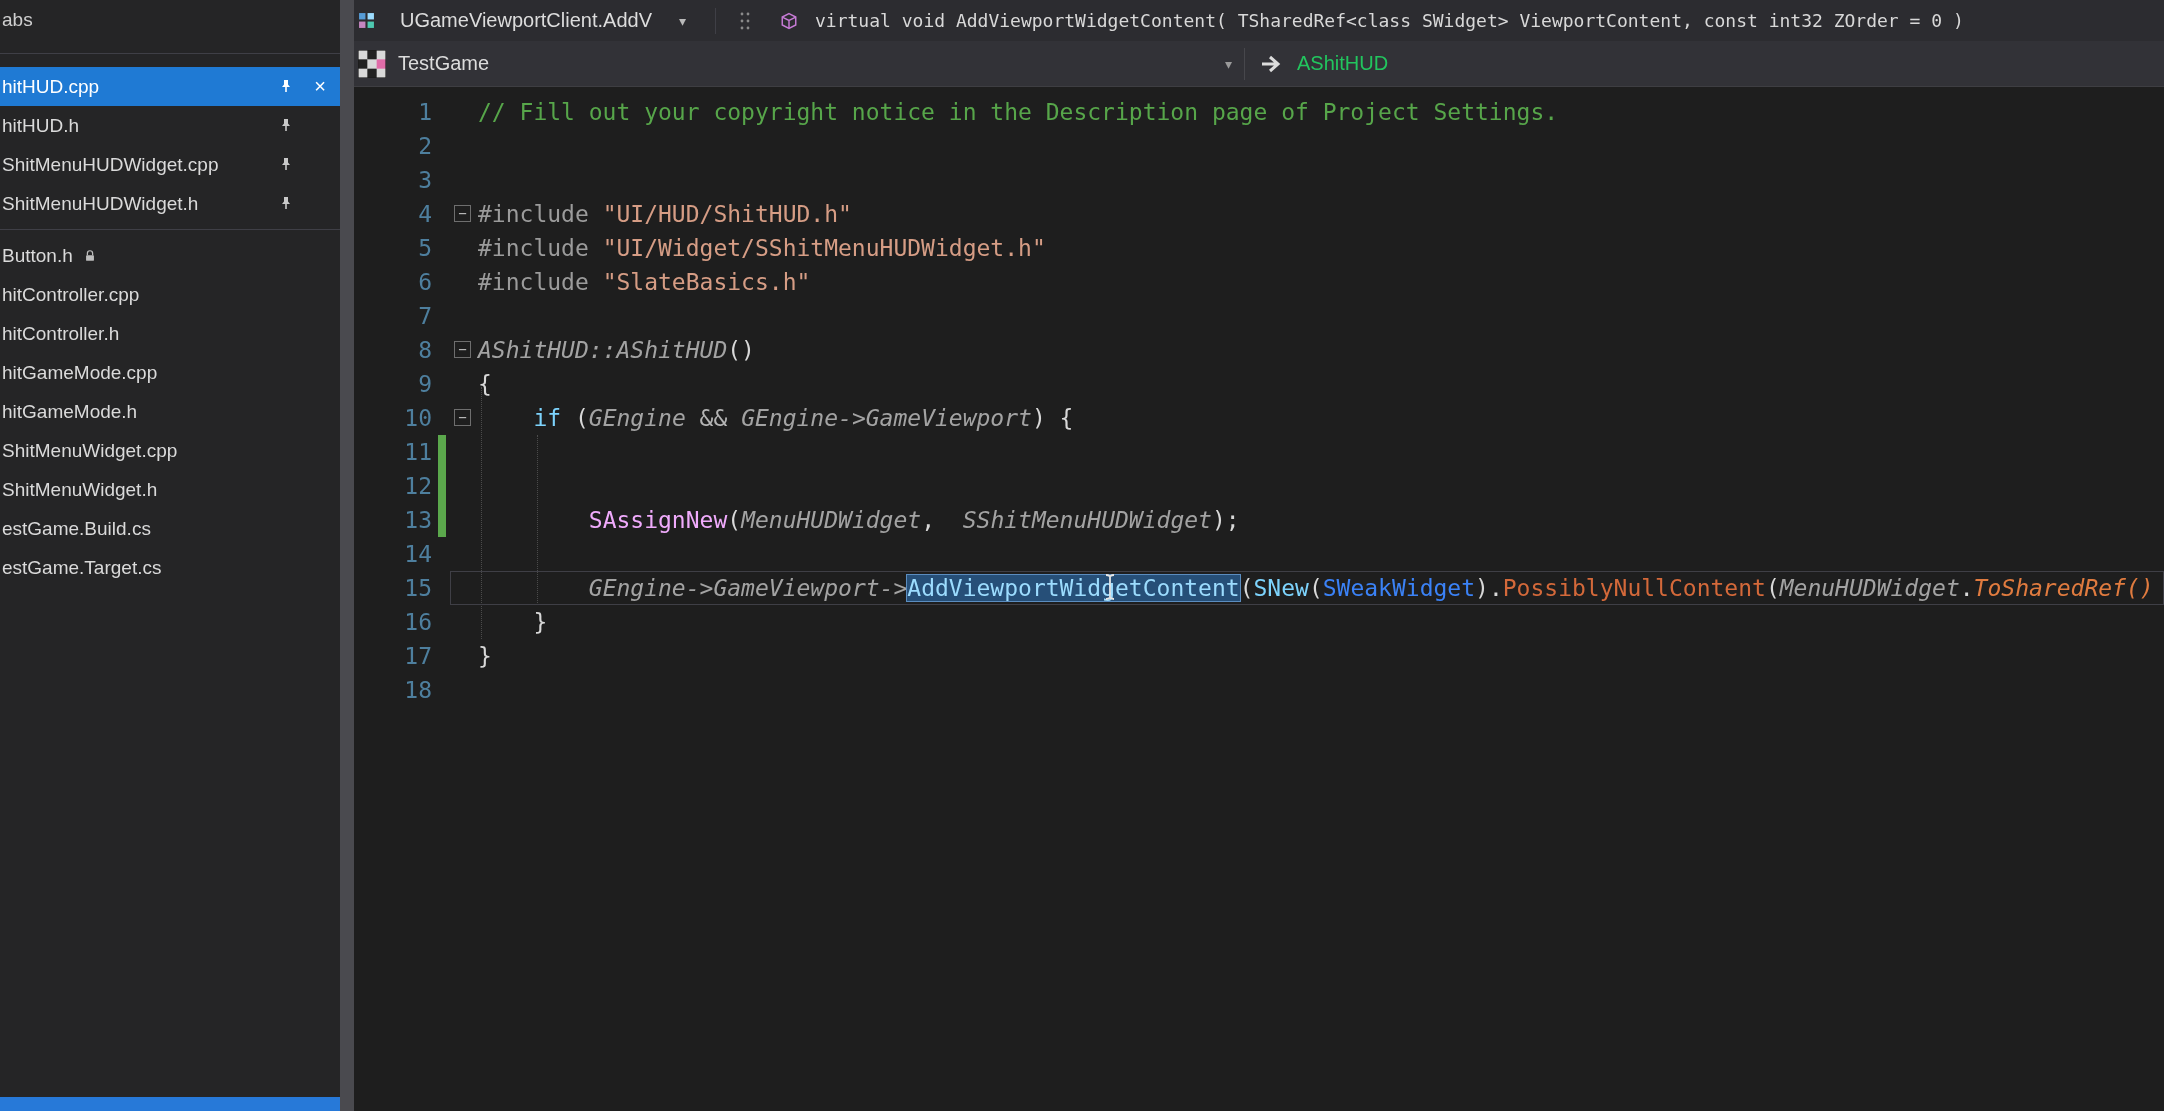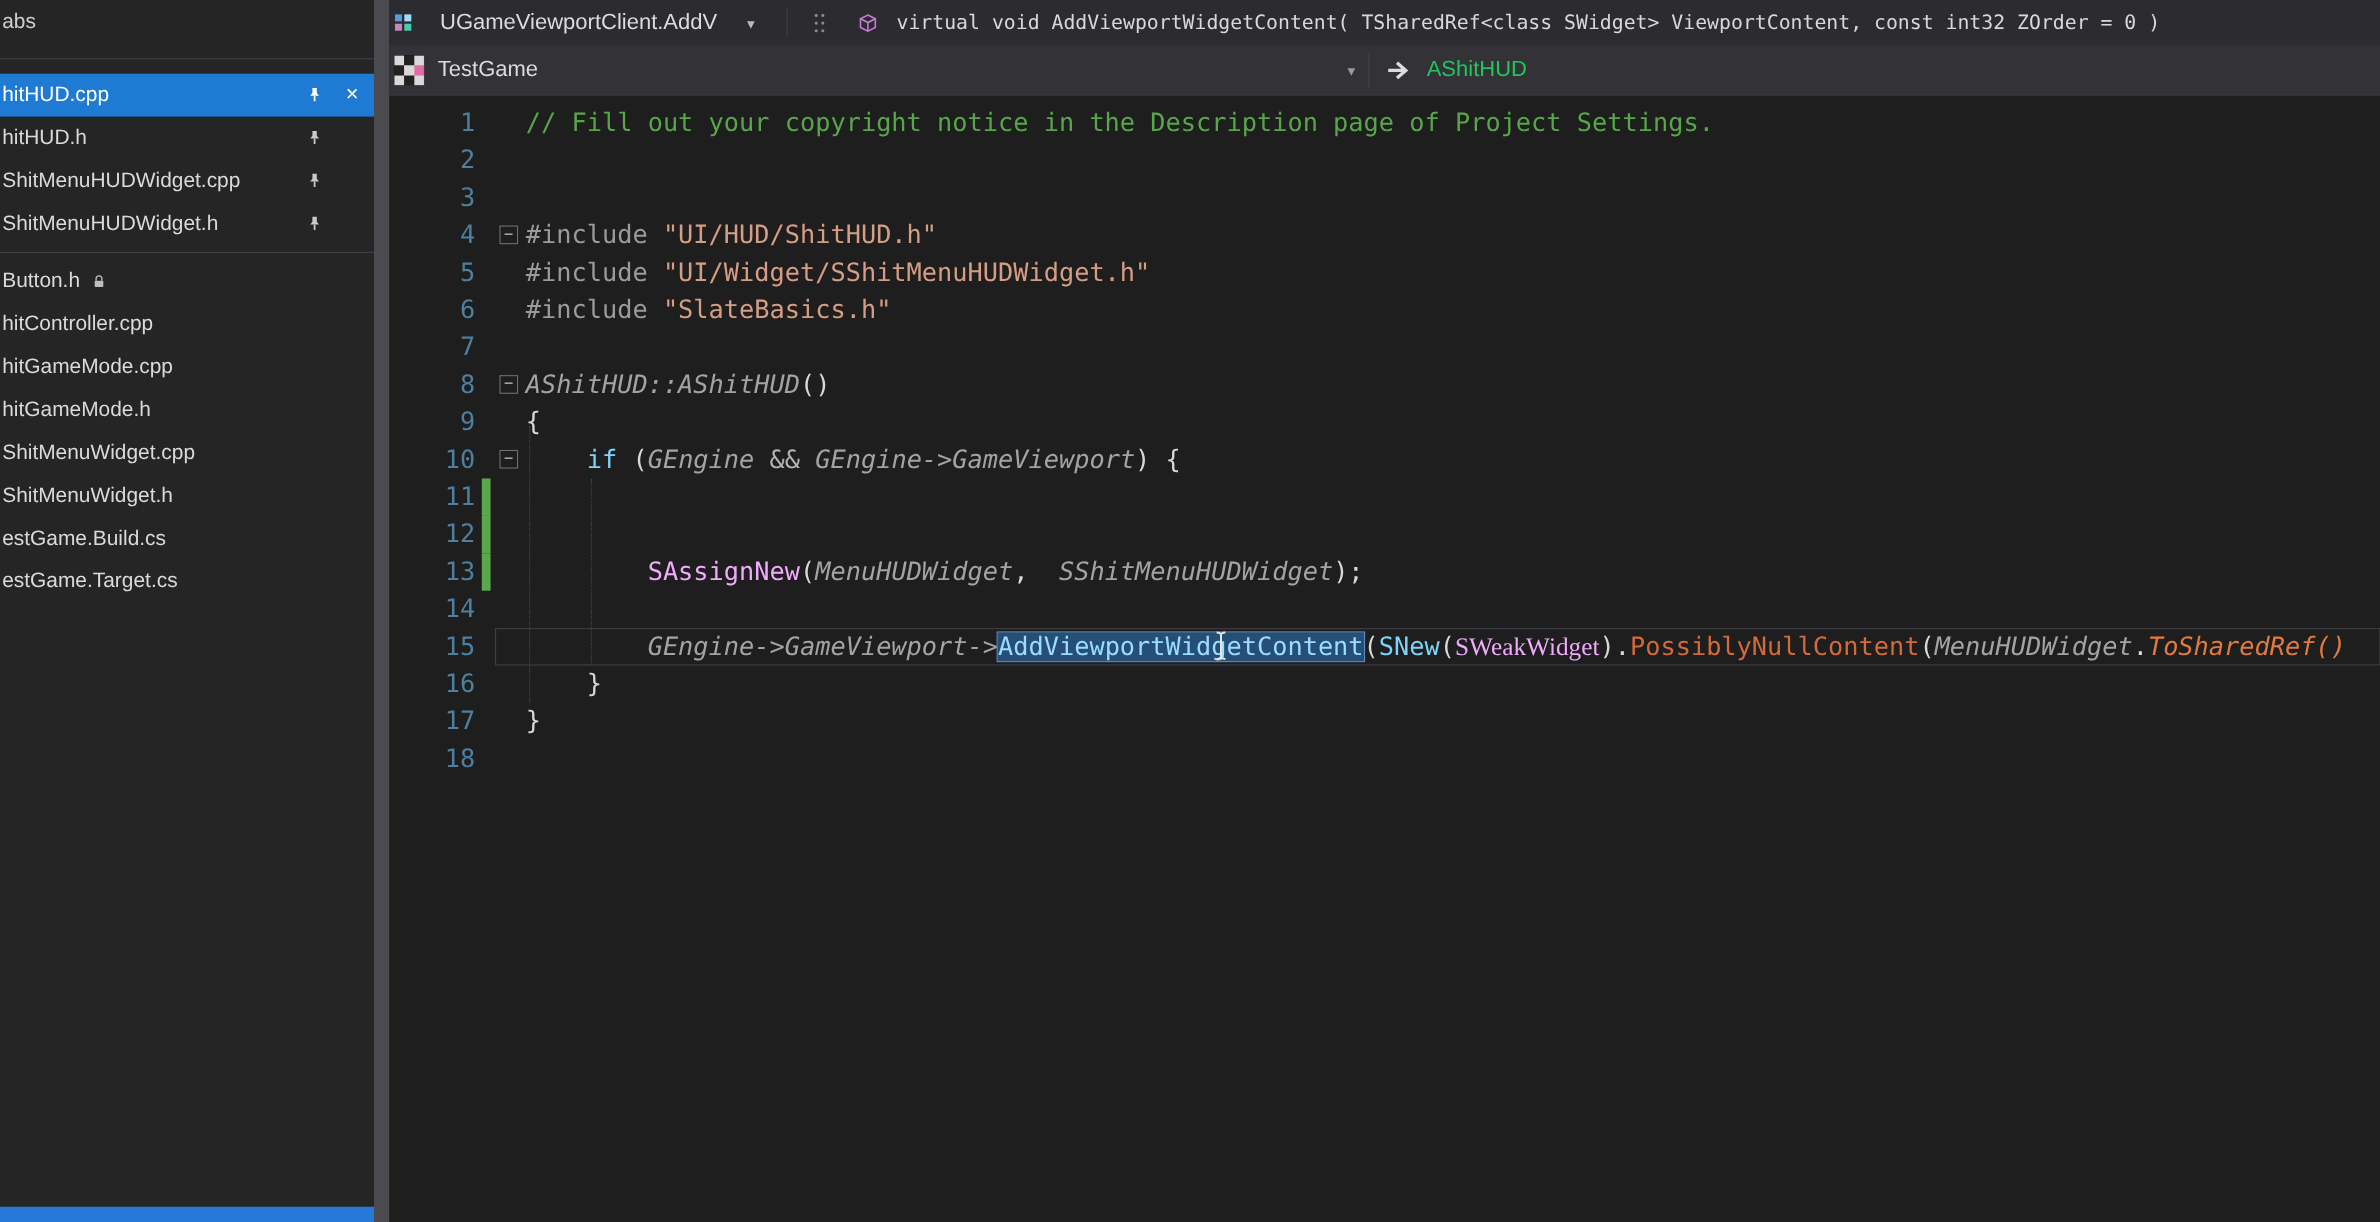--- a/index.html
+++ b/index.html
@@ -65,21 +65,21 @@
     border:1px solid #3F3F46;pointer-events:none;}
 
   .tk-cm{color:#57A64A;}
   .tk-pp{color:#9B9B9B;}
   .tk-st{color:#D69D85;}
   .tk-kw{color:#7dd3fc;}
   .tk-ty{color:#a3a3a3;font-style:italic;}
   .tk-op{color:#B4B4B4;}
   .tk-pl{color:#D8D8D8;}
   .tk-mc{color:#f0abfc;}
-  .tk-rd{color:#f0abfc;font-family:Liberation Serif, serif;}
+  .tk-rd{color:#3b82f6;}
   .tk-fn{color:#D4693A;}
   .tk-it{color:#E07B3F;font-style:italic;}
   .tk-sel{color:#9CDCFE;background:#264F78;outline:1px solid #5B8DC0;}
 
   .guide{position:absolute;width:0;border-left:1px dotted #4B4B4B;pointer-events:none;}
   .g1{left:127px;top:300px;height:252px;}
   .g2{left:183px;top:348px;height:170px;}
   .ibeam{position:absolute;left:748px;top:486px;pointer-events:none;}
 </style>
 </head>
@@ -133,20 +133,23 @@
           <span class="sb-label">Button.h</span>
           <span class="sb-lock">
             <svg width="14" height="14" viewBox="0 0 16 16">
               <path d="M5 7V5a3 3 0 0 1 6 0v2" fill="none" stroke="currentColor" stroke-width="1.4"></path>
               <rect x="3.5" y="7" width="9" height="6.5" rx="1" fill="currentColor"></rect>
             </svg>
           </span>
         </div>
         <div class="sb-item">
           <span class="sb-label">hitController.cpp</span>
+        </div>
+        <div class="sb-item">
+          <span class="sb-label">hitController.h</span>
         </div>
         <div class="sb-item">
           <span class="sb-label">hitGameMode.cpp</span>
         </div>
         <div class="sb-item">
           <span class="sb-label">hitGameMode.h</span>
         </div>
         <div class="sb-item">
           <span class="sb-label">ShitMenuWidget.cpp</span>
         </div>

